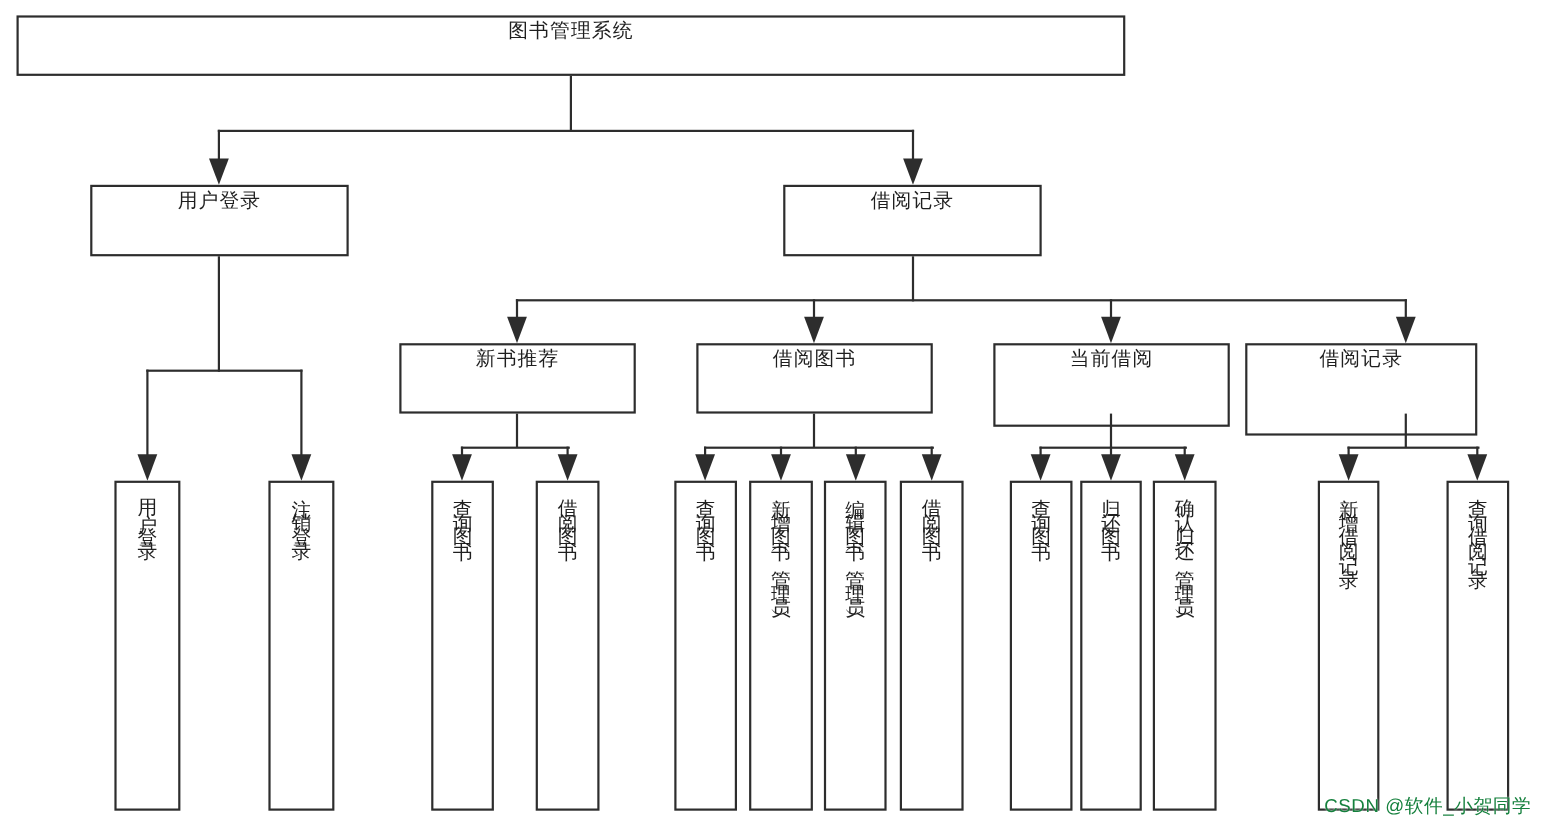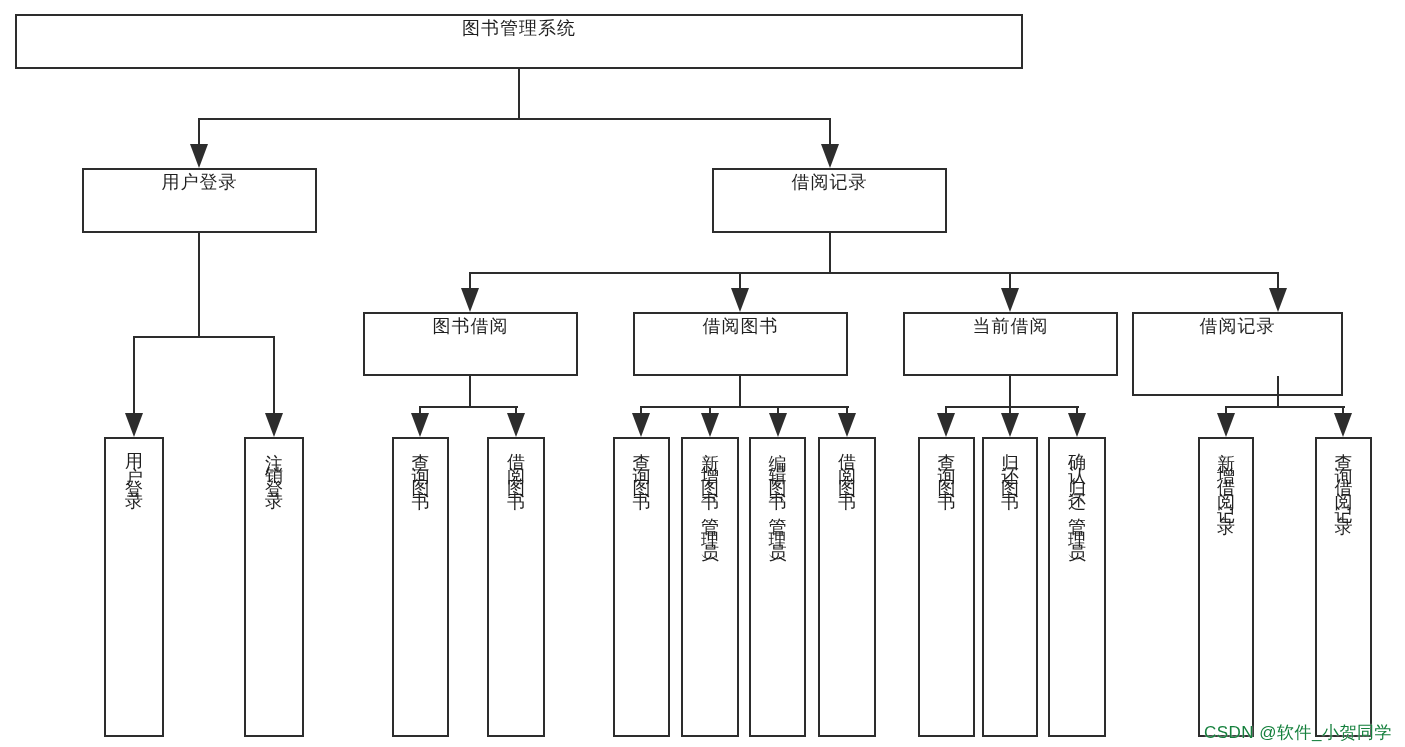--- a/index.html
+++ b/index.html
@@ -87,26 +87,26 @@
   <div class="line" style="left:469px;top:272px;width:2px;height:20px"></div>
   <div class="arrow" style="left:461px;top:288px"></div>
   <div class="line" style="left:739px;top:272px;width:2px;height:20px"></div>
   <div class="arrow" style="left:731px;top:288px"></div>
   <div class="line" style="left:1009px;top:272px;width:2px;height:20px"></div>
   <div class="arrow" style="left:1001px;top:288px"></div>
   <div class="line" style="left:1277px;top:272px;width:2px;height:20px"></div>
   <div class="arrow" style="left:1269px;top:288px"></div>
 
   <div class="box hbox" style="left:363px;top:312px;width:215px;height:64px">
-    <span>图书借阅</span>
+    <span>新书推荐</span>
   </div>
   <div class="box hbox" style="left:633px;top:312px;width:215px;height:64px">
     <span>借阅图书</span>
   </div>
-  <div class="box hbox" style="left:903px;top:312px;width:215px;height:64px">
+  <div class="box hbox" style="left:903px;top:312px;width:215px;height:76px">
     <span>当前借阅</span>
   </div>
   <div class="box hbox" style="left:1132px;top:312px;width:211px;height:84px">
     <span>借阅记录</span>
   </div>
 
   <div class="line" style="left:469px;top:376px;width:2px;height:31px"></div>
   <div class="line" style="left:419px;top:406px;width:99px;height:2px"></div>
   <div class="line" style="left:419px;top:406px;width:2px;height:11px"></div>
   <div class="arrow" style="left:411px;top:413px"></div>

